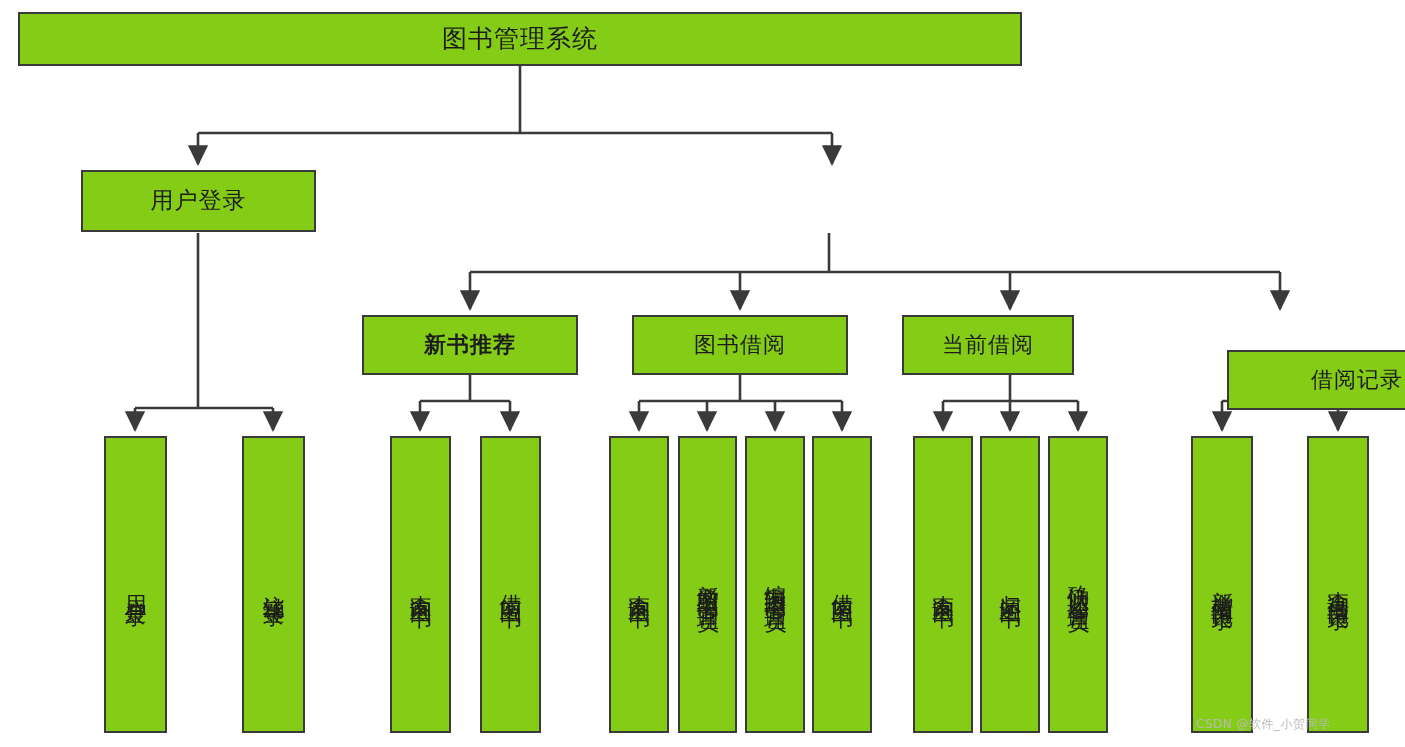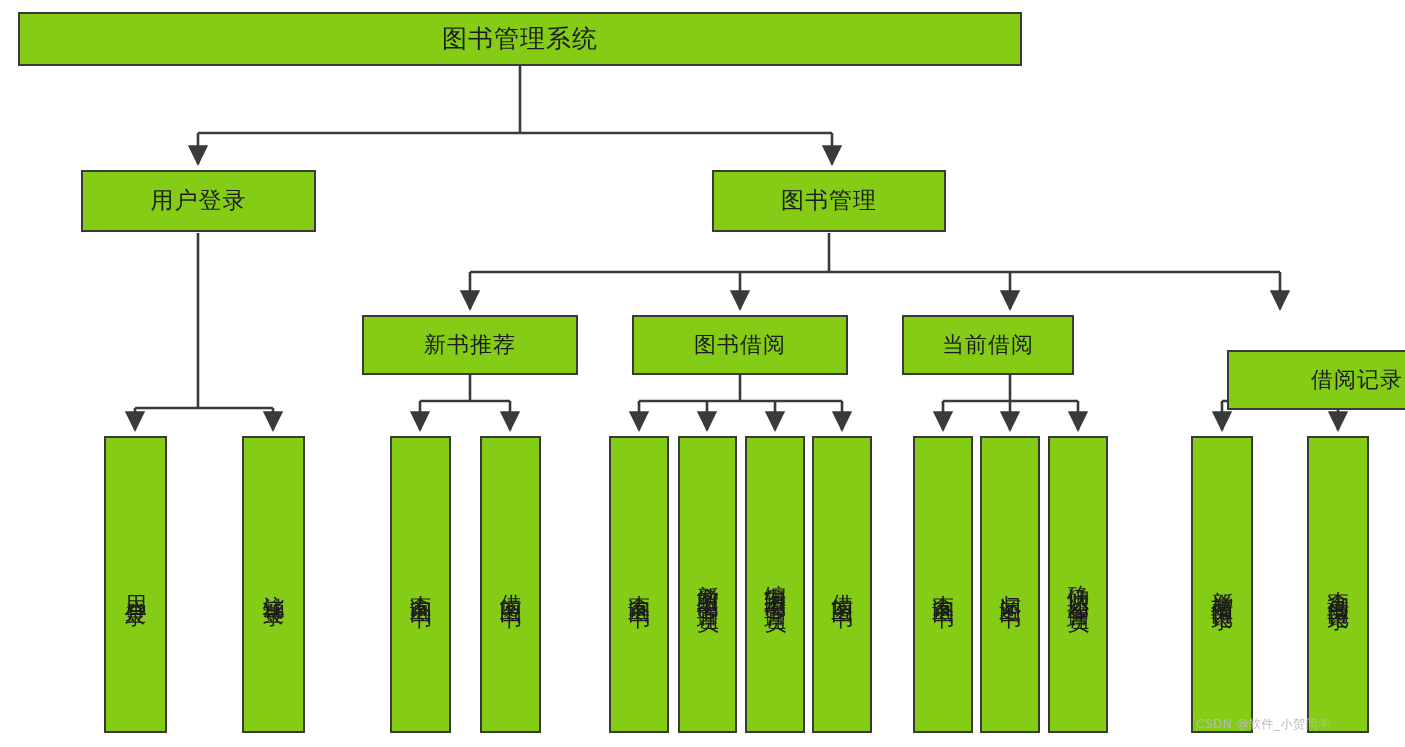--- a/index.html
+++ b/index.html
@@ -133,25 +133,22 @@
   </svg>
 
   <div class="node level-0" style="left:18px; top:12px; width:1004px; height:54px;">
     <span>图书管理系统</span>
   </div>
 
   <div class="node level-1" style="left:81px; top:170px; width:235px; height:62px;">
     <span>用户登录</span>
   </div>
 
-  <div class="node level-1" style="left:712px; top:170px; width:234px; height:62px;">
-    <span>图书管理</span>
-  </div>
-
-  <div class="node level-2" style="left:362px; top:315px; width:216px; height:60px;">
+
+  <div class="node level-2" style="left:362px; top:315px; width:216px; height:60px;font-weight:bold;">
     <span>新书推荐</span>
   </div>
 
   <div class="node level-2" style="left:632px; top:315px; width:216px; height:60px;">
     <span>图书借阅</span>
   </div>
 
   <div class="node level-2" style="left:902px; top:315px; width:172px; height:60px;">
     <span>当前借阅</span>
   </div>

